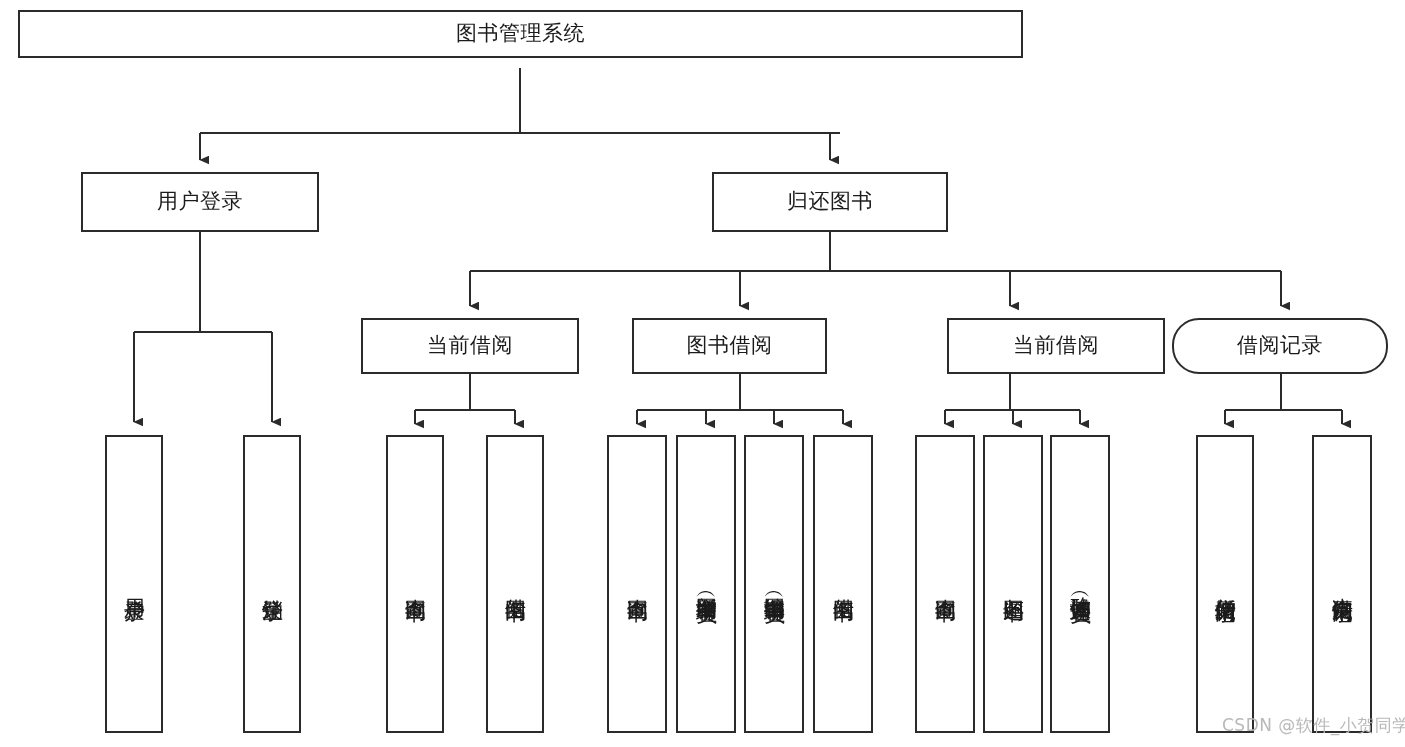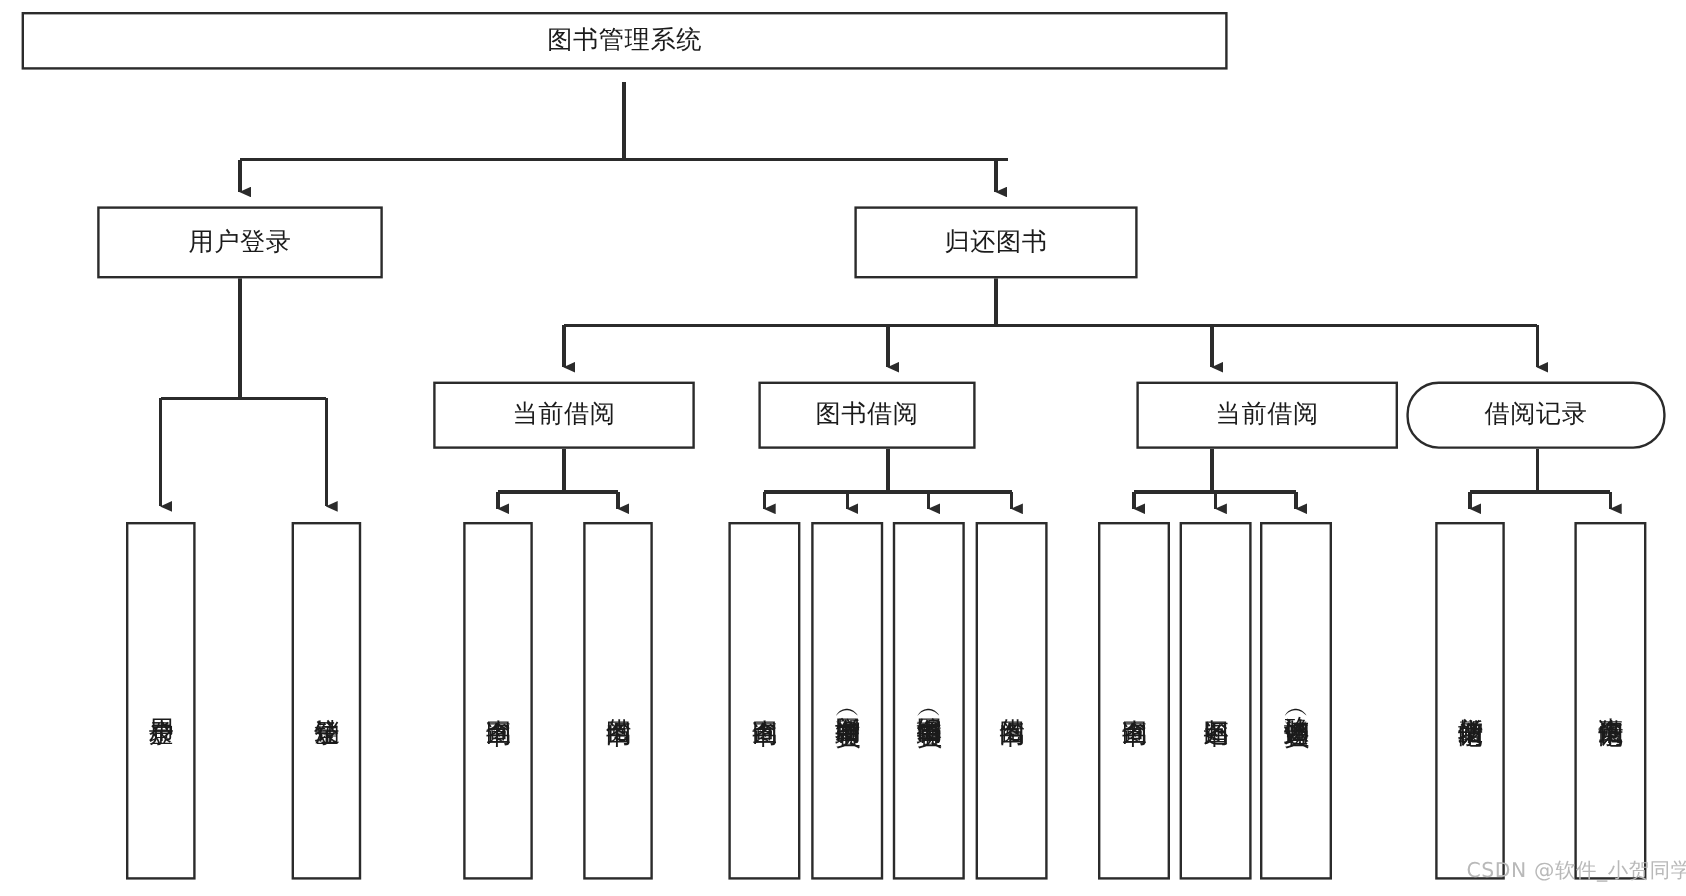--- a/index.html
+++ b/index.html
@@ -123,21 +123,21 @@
   <div class="node-box" style="left: 81px; top: 172px; width: 238px; height: 60px;">
     <span class="node-label-h">用户登录</span>
   </div>
   <div class="node-box" style="left: 712px; top: 172px; width: 236px; height: 60px;">
     <span class="node-label-h">归还图书</span>
   </div>
 
   <div class="node-box" style="left: 361px; top: 318px; width: 218px; height: 56px;">
     <span class="node-label-h">当前借阅</span>
   </div>
-  <div class="node-box" style="left: 632px; top: 318px; width: 181px; height: 56px;">
+  <div class="node-box" style="left: 632px; top: 318px; width: 195px; height: 56px;">
     <span class="node-label-h">图书借阅</span>
   </div>
   <div class="node-box" style="left: 901px; top: 318px; width: 218px; height: 56px; margin-left: 46px;">
     <span class="node-label-h">当前借阅</span>
   </div>
   <div class="node-box" style="left: 1172px; top: 318px; width: 216px; height: 56px; border-radius: 27px;">
     <span class="node-label-h">借阅记录</span>
   </div>
 
   <div class="node-box" style="left: 105px; top: 435px; width: 58px; height: 298px;">

